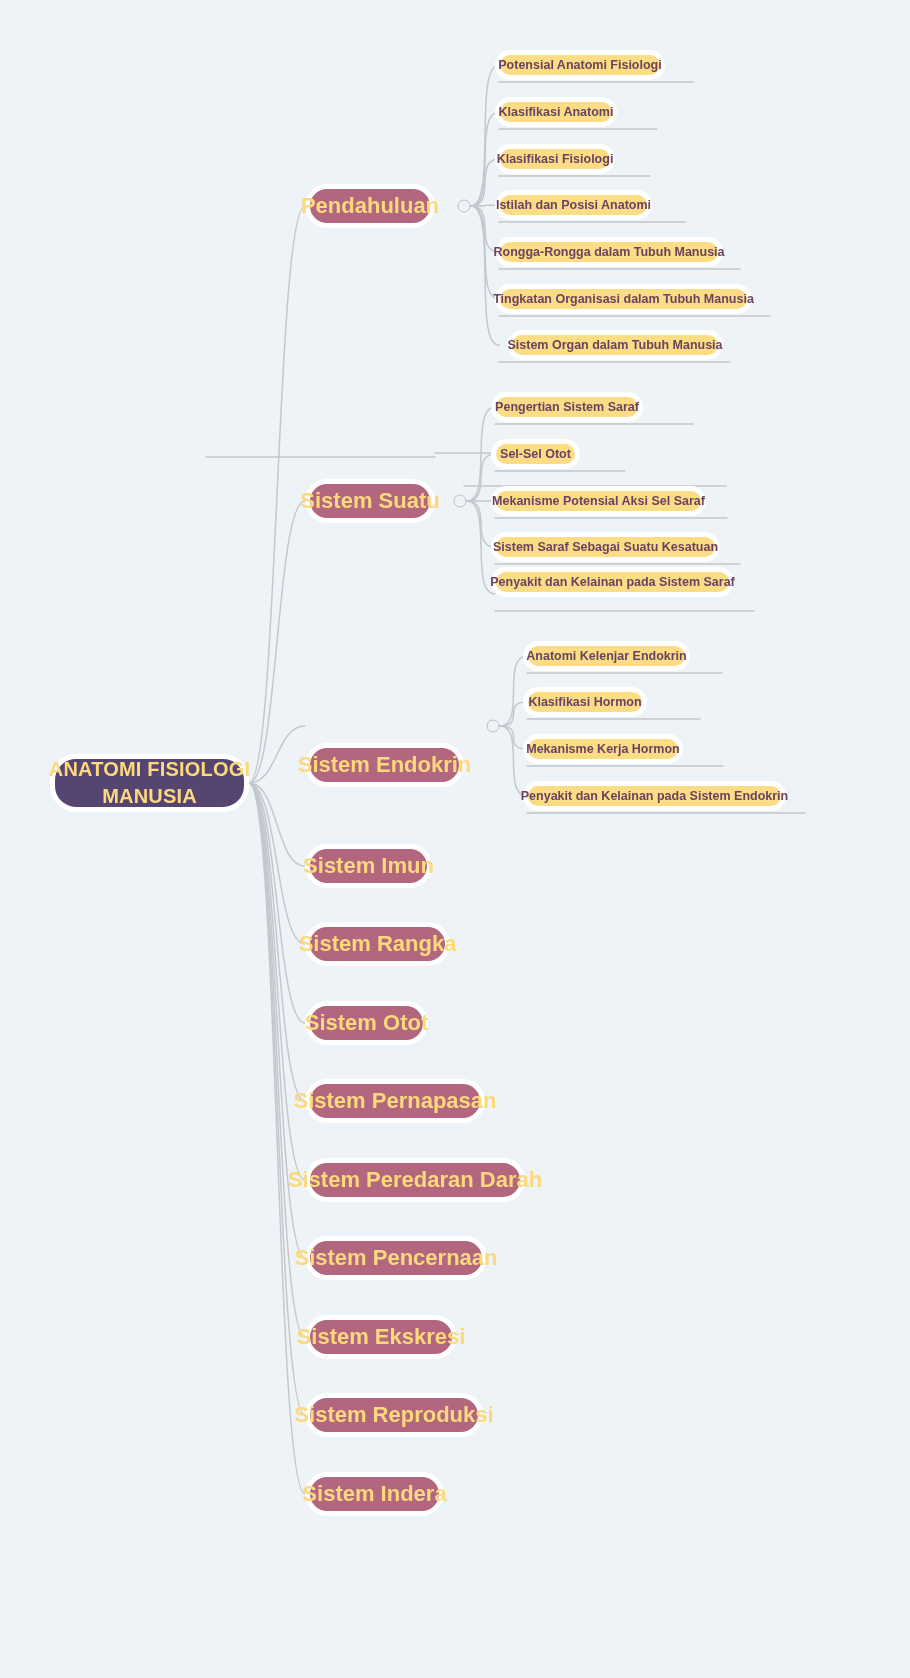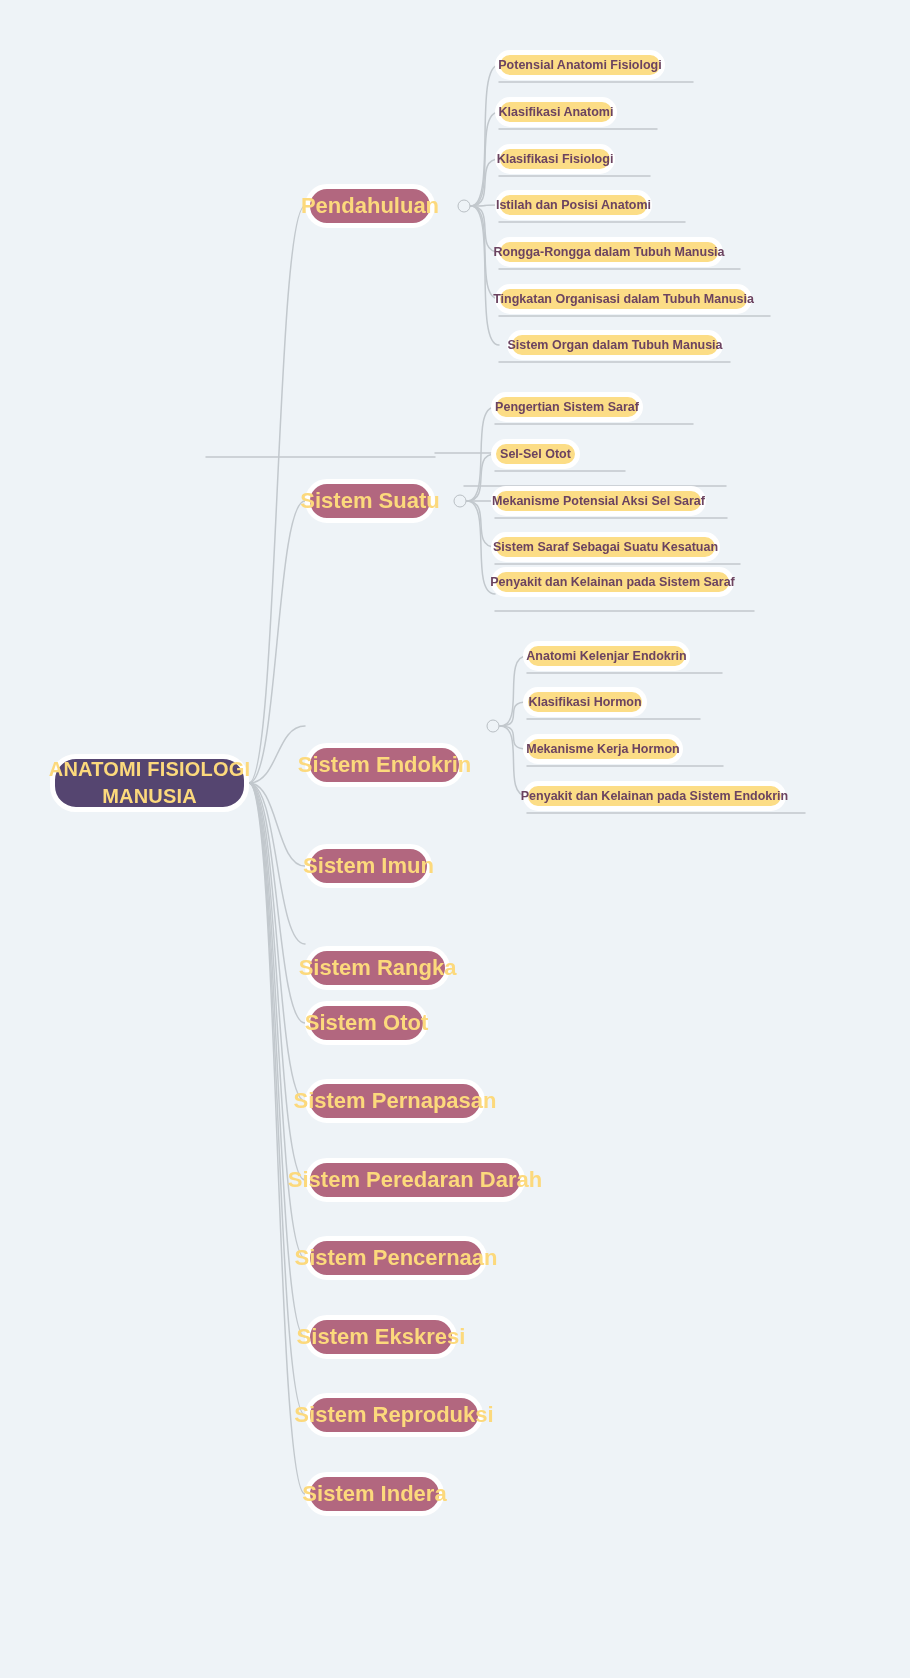--- a/index.html
+++ b/index.html
@@ -173,21 +173,21 @@
       <div class="node leaf" style="left: 523px; top: 749px; width: 160px;">
         <span>Mekanisme Kerja Hormon</span>
       </div>
       <div class="node leaf" style="left: 523px; top: 796px; width: 263px;">
         <span>Penyakit dan Kelainan pada Sistem Endokrin</span>
       </div>
       <div class="toggle" style="left: 493px; top: 726px;"></div>
       <div class="node branch" style="left: 305px; top: 866px; width: 127px;">
         <span>Sistem Imun</span>
       </div>
-      <div class="node branch" style="left: 305px; top: 944px; width: 145px; margin-top: 24px;">
+      <div class="node branch" style="left: 305px; top: 944px; width: 145px;">
         <span>Sistem Rangka</span>
       </div>
       <div class="node branch" style="left: 305px; top: 1023px; width: 123px;">
         <span>Sistem Otot</span>
       </div>
       <div class="node branch" style="left: 305px; top: 1101px; width: 180px;">
         <span>Sistem Pernapasan</span>
       </div>
       <div class="node branch" style="left: 305px; top: 1180px; width: 220px;">
         <span>Sistem Peredaran Darah</span>

